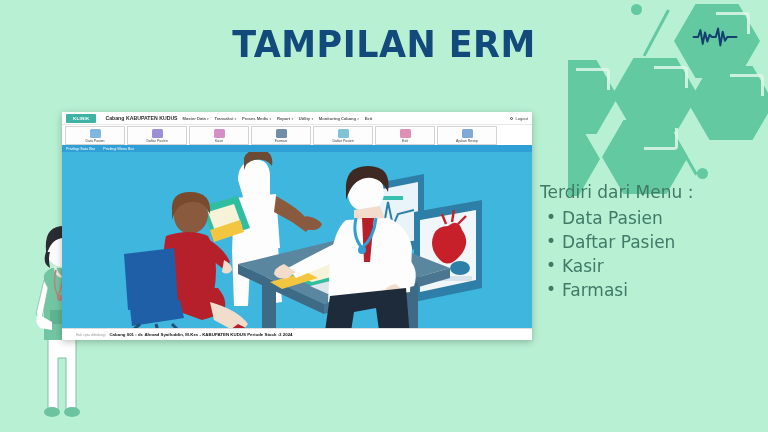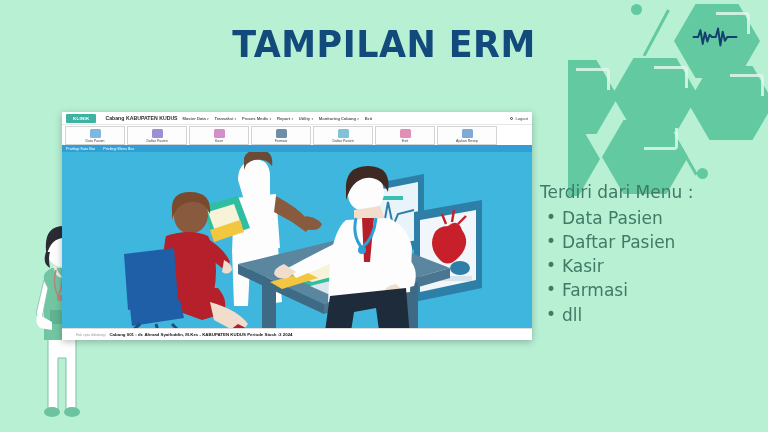--- a/index.html
+++ b/index.html
@@ -104,21 +104,20 @@
 
 <div class="title">TAMPILAN ERM</div>
 
 <div class="txtblock">
   <div class="lead">Terdiri dari Menu :</div>
   <ul>
     <li>Data Pasien</li>
     <li>Daftar Pasien</li>
     <li>Kasir</li>
     <li>Farmasi</li>
-    <li>dll</li>
   </ul>
 </div>
 
 <svg style="position:absolute;left:18px;top:218px;width:86px;height:200px;" viewBox="0 0 86 200">
   <path d="M30 196 L30 120 L58 120 L58 196 L48 196 L48 140 L40 140 L40 196 Z" fill="#fff" stroke="#7fbfa5" stroke-width="1"></path>
   <ellipse cx="34" cy="194" rx="8" ry="5" fill="#6cc3a0"></ellipse>
   <ellipse cx="54" cy="194" rx="8" ry="5" fill="#6cc3a0"></ellipse>
   <path d="M26 62 Q24 54 34 50 L56 50 Q66 54 64 62 L64 122 L26 122 Z" fill="#72c5a3"></path>
   <rect x="32" y="92" width="12" height="14" rx="1" fill="#5fb391"></rect>
   <rect x="48" y="92" width="12" height="14" rx="1" fill="#5fb391"></rect>

